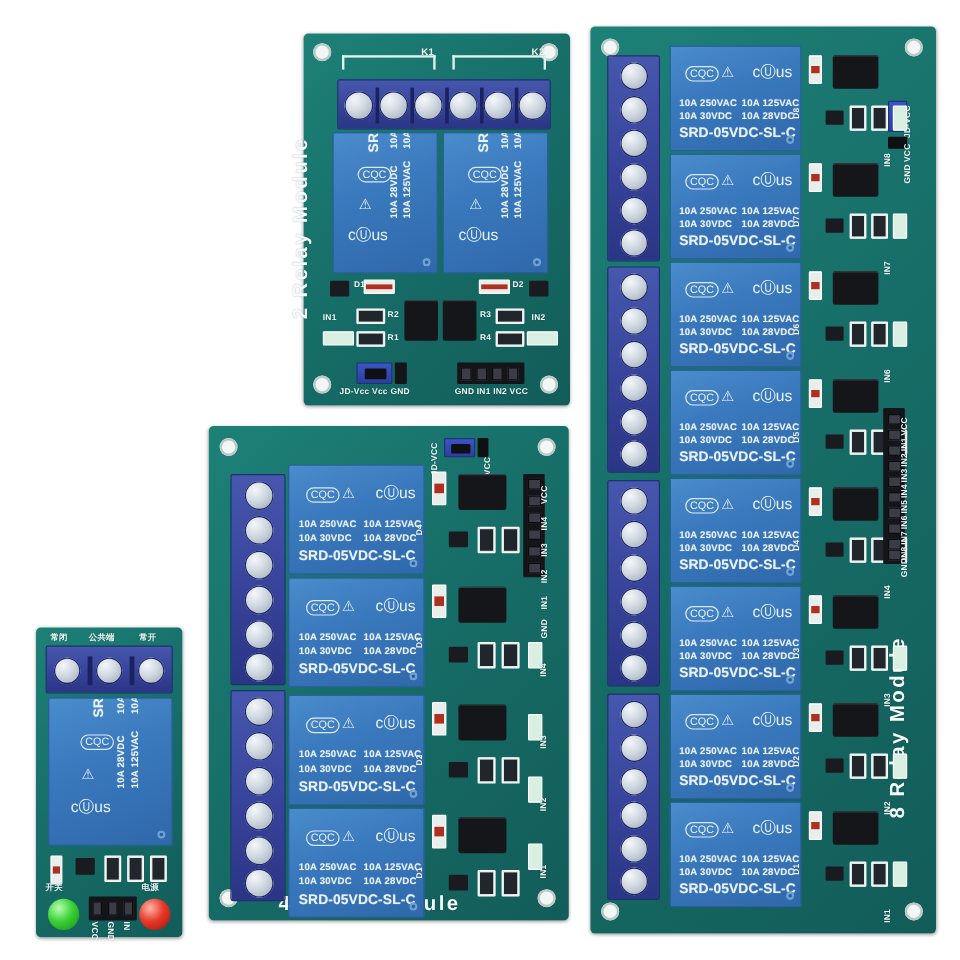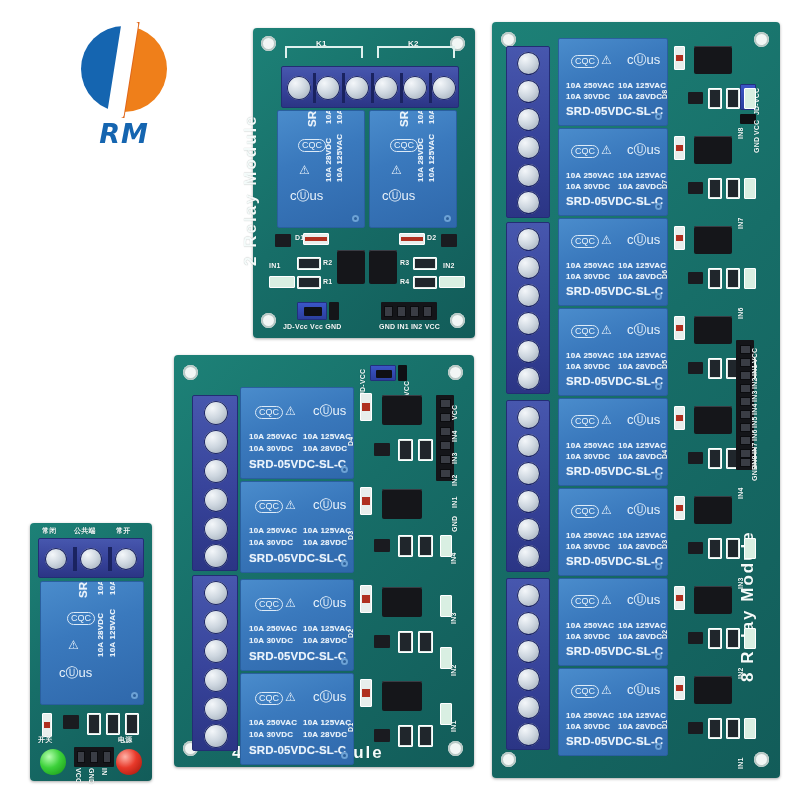--- a/index.html
+++ b/index.html
@@ -113,50 +113,41 @@
     position: absolute; background: linear-gradient(180deg,#3b55c7,#2b3f9e);
     border: 1px solid #22307d; border-radius: 1px;
   }
   .jumper-cap { position: absolute; background: #0f1014; border-radius: 1px; }
 
   .silk {
     position: absolute; color: #f4fbfa; font-weight: bold; white-space: nowrap;
     text-shadow: 0 0 1px rgba(0,0,0,.35);
   }
   .silk-title { font-size: 17px; letter-spacing: 2px; }
-  .silk-sm { font-size: 8px; letter-spacing: .3px; }
+  .silk-sm { font-size: 8px; letter-spacing: .3px; margin-left: 35px; }
   .silk-xs { font-size: 7px; letter-spacing: .2px; }
   .vert-up { transform: rotate(-90deg); transform-origin: left bottom; }
   .vert-dn { transform: rotate(90deg); transform-origin: left top; }
 
   .ktrace {
     position: absolute; border-top: 2px solid #dff1ee; border-left: 2px solid #dff1ee;
     border-right: 2px solid #dff1ee; height: 12px;
   }
 
   .bigled {
     position: absolute; width: 26px; height: 26px; border-radius: 50%;
   }
   .bigled.green { background: radial-gradient(circle at 35% 30%, #b6ffb0 0%, #3cd13a 45%, #149012 100%); }
   .bigled.red { background: radial-gradient(circle at 35% 30%, #ffb3a8 0%, #e8392a 45%, #9b1208 100%); }
 </style>
 </head>
 <body>
 
 <div id="stage">
 
-  <div class="logo">
-    <div class="logo-mark">
-      <div class="logo-half-l"></div>
-      <div class="logo-half-r"></div>
-      <div class="logo-slash2"></div>
-      <div class="logo-slash"></div>
-    </div>
-    <div class="logo-text">RM</div>
-  </div>
 
   <div class="pcb" id="b1" style="left:30px; top:523px; width:122px; height:258px;">
     <div class="silk silk-xs" style="left:12px; top:3px;">常闭</div>
     <div class="silk silk-xs" style="left:44px; top:3px;">公共端</div>
     <div class="silk silk-xs" style="left:86px; top:3px;">常开</div>
 
     <div class="term" style="left:8px; top:15px; width:106px; height:40px;">
       <div class="screw" style="left:6px; top:9px; width:22px; height:22px;"></div>
       <div class="screw" style="left:41px; top:9px; width:22px; height:22px;"></div>
       <div class="screw" style="left:76px; top:9px; width:22px; height:22px;"></div>

